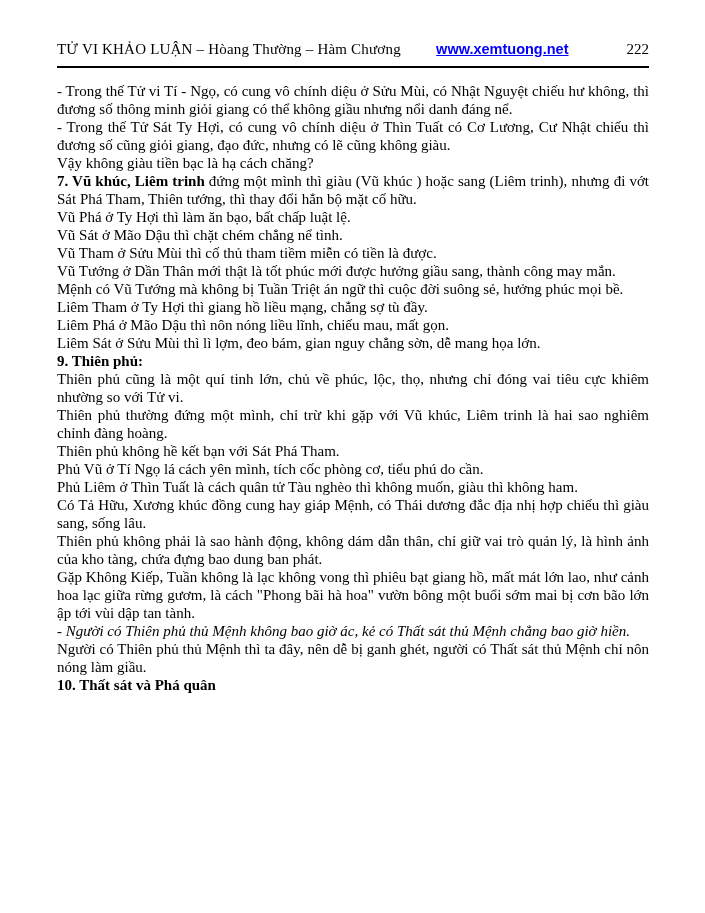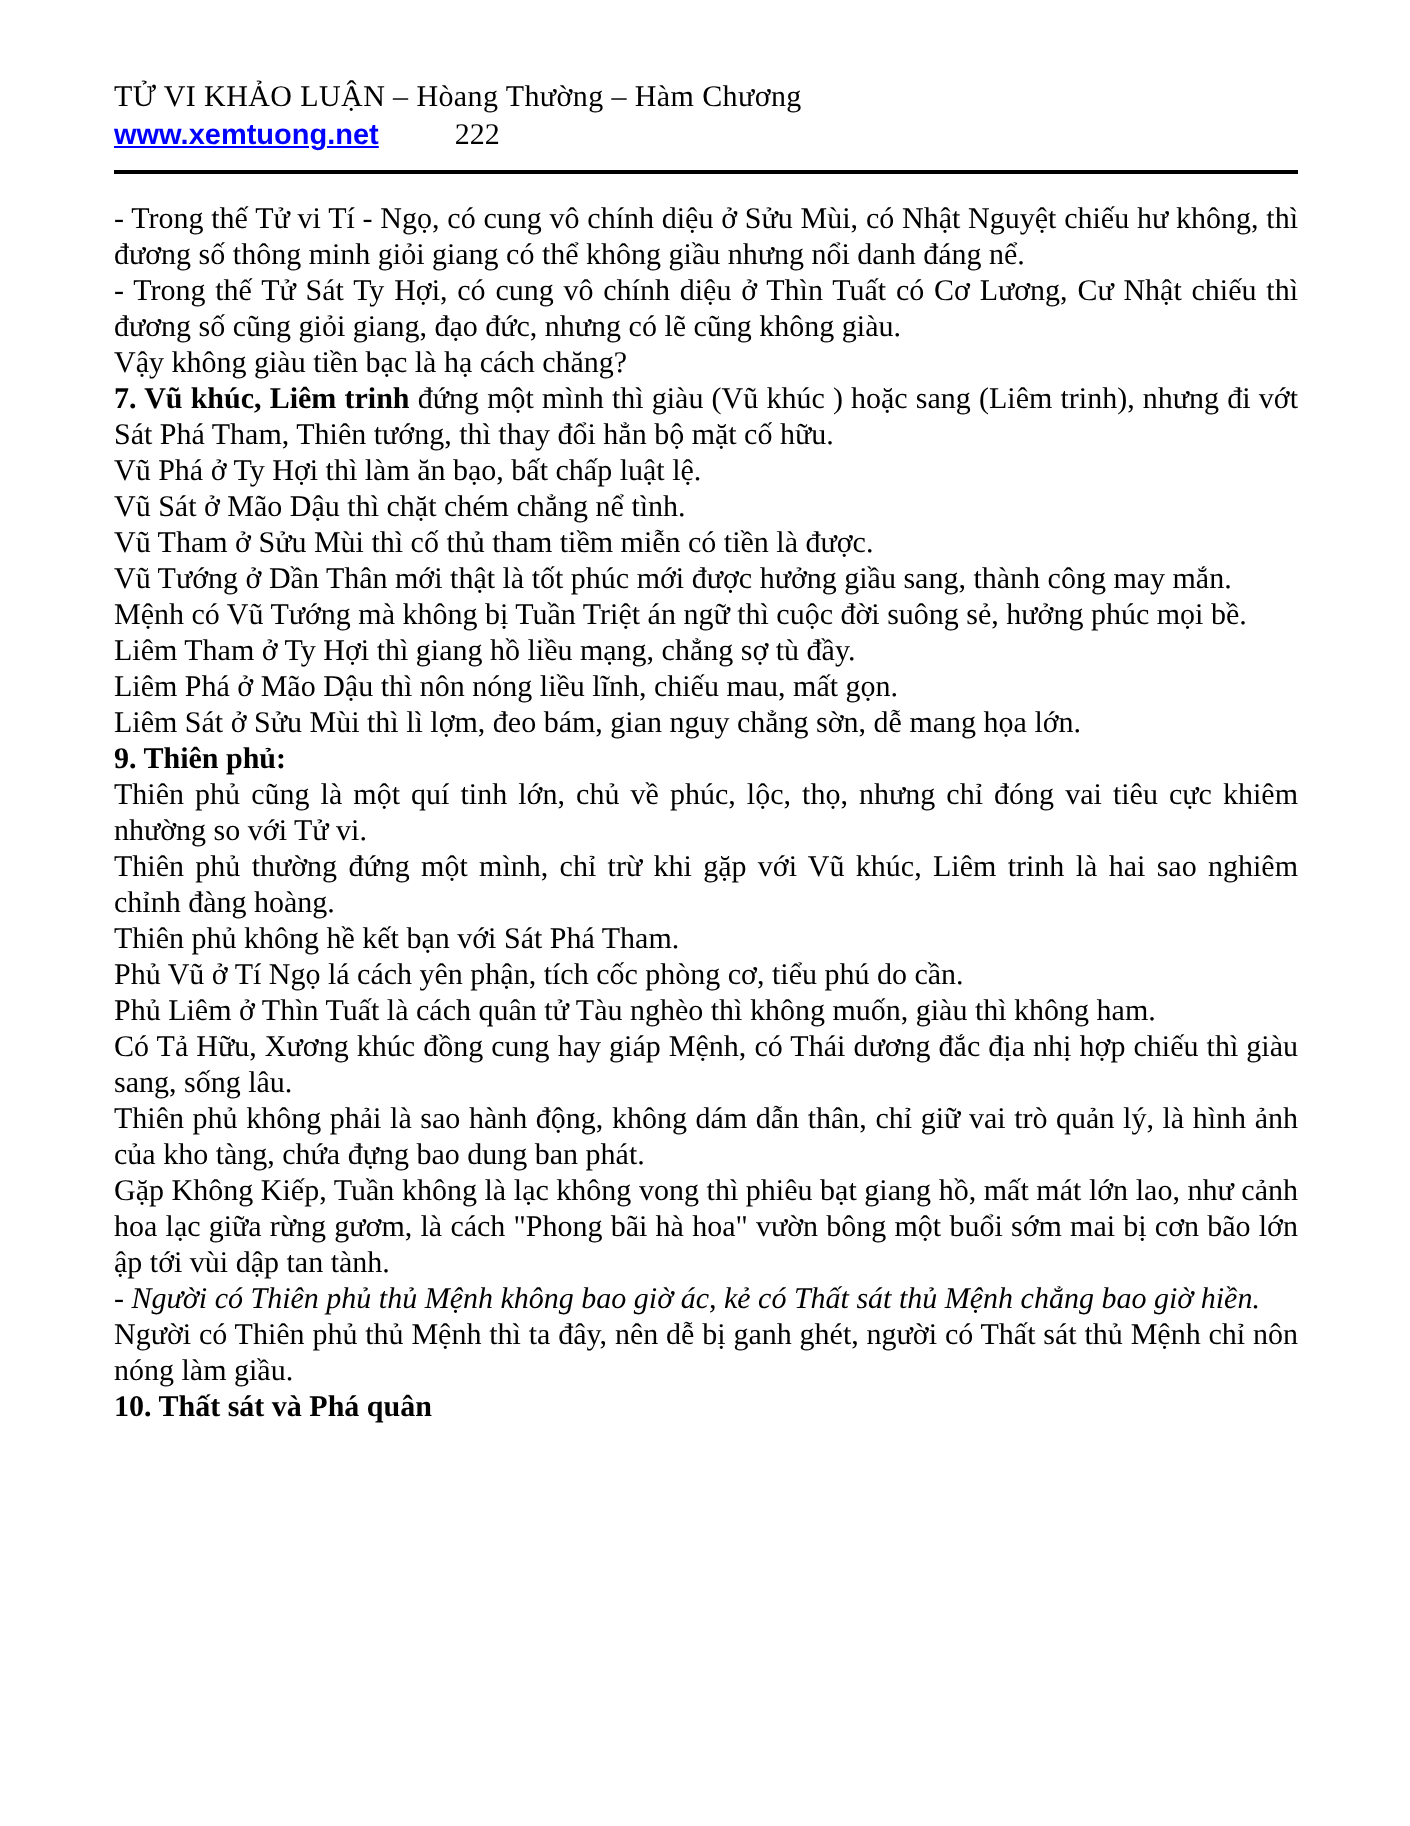--- a/index.html
+++ b/index.html
@@ -15,33 +15,32 @@
     padding: 40px 56px 0 57px;
     overflow: hidden;
   }
   .hdr {
     display: flex;
     justify-content: space-between;
     align-items: baseline;
     font-size: 15px;
     line-height: 19px;
     white-space: nowrap;
-    flex-direction: column;
   }
   .hdr-title { letter-spacing: 0.2px; }
   .hdr-right { display: flex; align-items: baseline; gap: 38px; }
   .hdr-link {
     font-family: "Liberation Sans", "DejaVu Sans", sans-serif;
     font-weight: bold;
     color: #0000ff;
     text-decoration: underline;
     font-size: 14.5px;
     cursor: pointer;
   }
-  .hdr-page { font-size: 15px; }
+  .hdr-page { margin-left: 20px; font-size: 15px; }
   .rule {
     margin-top: 7px;
     border: none;
     border-top: 2px solid #000000;
     height: 0;
   }
   .doc-body {
     margin-top: 14px;
     font-size: 15px;
     line-height: 18px;
@@ -80,21 +79,21 @@
     <p class="para"><span>Mệnh có Vũ Tướng  mà không bị Tuần Triệt án ngữ thì cuộc  đời suông sẻ, hưởng phúc mọi bề.</span></p>
 
     <p class="para"><span>Liêm Tham ở Ty Hợi thì giang hồ liều mạng, chẳng sợ tù đầy.</span></p>
     <p class="para"><span>Liêm Phá ở Mão Dậu thì nôn nóng liều lĩnh, chiếu mau, mất gọn.</span></p>
     <p class="para"><span>Liêm Sát ở Sửu Mùi thì lì lợm, đeo bám, gian nguy chẳng sờn, dễ mang họa lớn.</span></p>
 
     <p class="para gap"><b class="lead">9. Thiên phủ:</b></p>
     <p class="para"><span>Thiên phủ cũng là một quí tinh lớn, chủ về phúc, lộc, thọ, nhưng chỉ đóng vai tiêu cực khiêm nhường so với Tử vi.</span></p>
     <p class="para"><span>Thiên phủ thường đứng một mình, chỉ trừ khi gặp với  Vũ khúc, Liêm trinh là hai sao nghiêm chỉnh đàng hoàng.</span></p>
     <p class="para"><span>Thiên phủ không hề kết bạn với Sát Phá Tham.</span></p>
-    <p class="para"><span>Phủ Vũ ở Tí Ngọ lá cách yên phận, tích cốc phòng cơ, tiểu phú do cần.</span></p>
+    <p class="para"><span>Phủ Vũ ở Tí Ngọ lá cách yên mình, tích cốc phòng cơ, tiểu phú do cần.</span></p>
     <p class="para"><span>Phủ Liêm ở Thìn Tuất là cách quân tử Tàu nghèo thì không muốn, giàu thì không ham.</span></p>
     <p class="para"><span>Có Tả Hữu, Xương khúc đồng cung hay giáp Mệnh, có Thái dương đắc địa nhị hợp chiếu thì giàu sang, sống lâu.</span></p>
     <p class="para"><span>Thiên phủ không phải là sao hành động, không dám dẫn thân, chỉ giữ vai trò quản lý, là hình ảnh của kho tàng, chứa đựng bao dung ban phát.</span></p>
     <p class="para"><span>Gặp Không Kiếp, Tuần không là lạc không vong thì phiêu bạt giang hồ, mất mát lớn lao, như cảnh hoa lạc giữa rừng gươm, là cách "Phong bãi hà hoa" vườn bông một buổi sớm mai bị cơn bão lớn ập tới vùi dập tan tành.</span></p>
     <p class="para italic"><span>-  Người có Thiên phủ thủ Mệnh không bao giờ ác, kẻ có Thất sát thủ Mệnh chẳng bao giờ hiền.</span></p>
     <p class="para"><span>Người có Thiên phủ thủ Mệnh thì ta đây, nên dễ bị ganh ghét, người có Thất sát thủ Mệnh chỉ nôn nóng làm giầu.</span></p>
 
     <p class="para gap"><b class="lead">10. Thất sát và Phá quân</b></p>
   </div>
 

